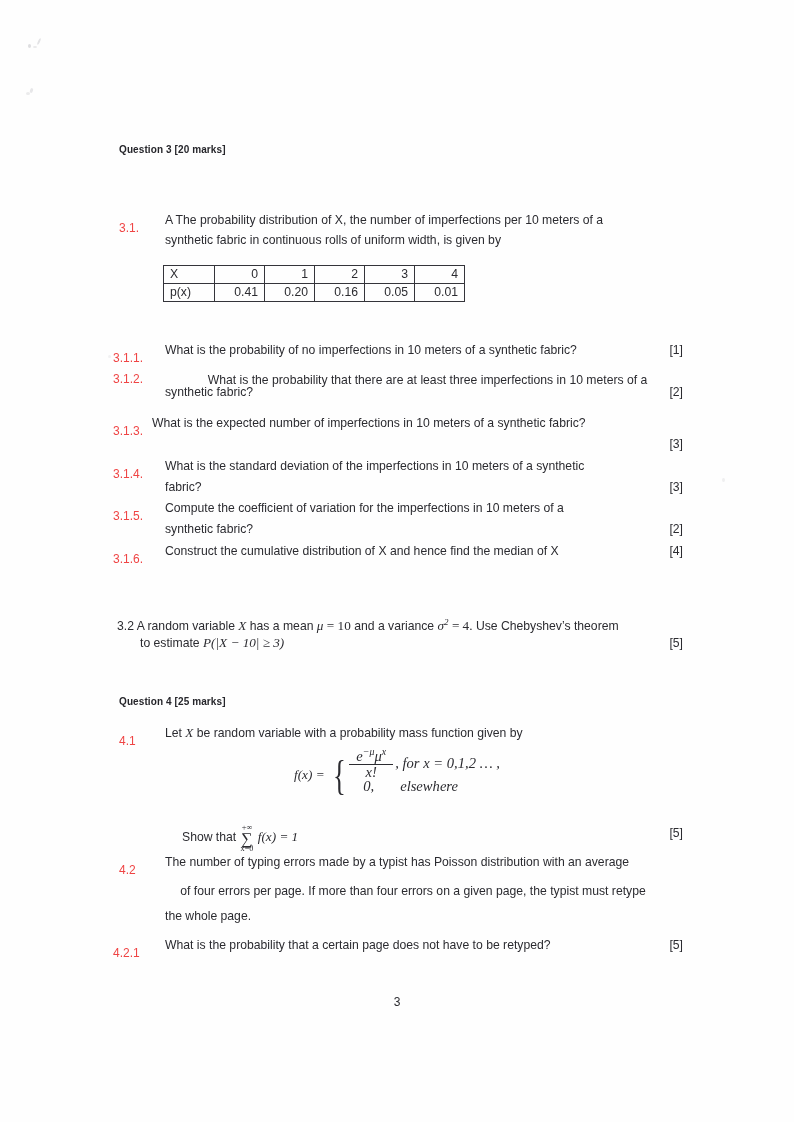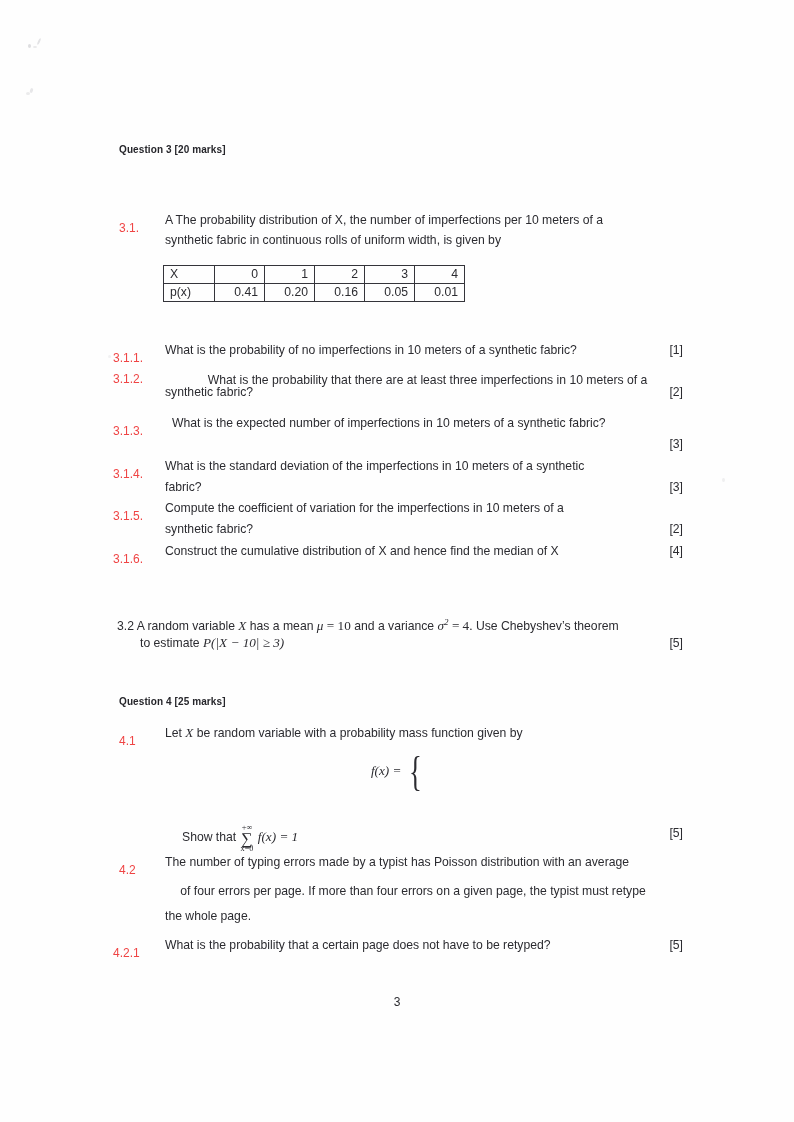--- a/index.html
+++ b/index.html
@@ -232,21 +232,21 @@
     <div class="num" style="left:113px; top:340px;">3.1.1.</div>
     <div class="block" style="left:165px; top:340px; width:490px;">What is the probability of no imperfections in 10 meters of a synthetic fabric?</div>
     <div class="marks" style="left:603px; top:340px; width:80px;">[1]</div>
 
     <div class="num" style="left:113px; top:361px;">3.1.2.</div>
     <div class="block" style="left:165px; top:370px; width:525px;text-align:center;">What is the probability that there are at least three imperfections in 10 meters of a</div>
     <div class="block" style="left:165px; top:382px; width:440px;">synthetic fabric?</div>
     <div class="marks" style="left:603px; top:382px; width:80px;">[2]</div>
 
     <div class="num" style="left:113px; top:413px;">3.1.3.</div>
-    <div class="block" style="left:172px; top:413px; width:520px;">What is the expected number of imperfections in 10 meters of a synthetic fabric?</div>
+    <div class="block" style="left:152px; top:413px; width:520px;">What is the expected number of imperfections in 10 meters of a synthetic fabric?</div>
     <div class="marks" style="left:603px; top:434px; width:80px;">[3]</div>
 
     <div class="num" style="left:113px; top:456px;">3.1.4.</div>
     <div class="block" style="left:165px; top:456px; width:510px;">What is the standard deviation of the imperfections in 10 meters of a synthetic</div>
     <div class="block" style="left:165px; top:477px; width:440px;">fabric?</div>
     <div class="marks" style="left:603px; top:477px; width:80px;">[3]</div>
 
     <div class="num" style="left:113px; top:498px;">3.1.5.</div>
     <div class="block" style="left:165px; top:498px; width:500px;">Compute the coefficient of variation for the imperfections in 10 meters of a</div>
     <div class="block" style="left:165px; top:519px; width:440px;">synthetic fabric?</div>
@@ -280,20 +280,34 @@
     <div class="block" style="left:165px; top:723px; width:520px; white-space:nowrap;">
       <span>Let</span>
       <span class="mathi">X</span>
       <span>be random variable with a probability mass function given by</span>
     </div>
 
     <div class="formula">
       <span class="fwrap">
         <span class="mathi">f(x) =</span>
         <span class="brace">{</span>
+        <span class="cases">
+          <span class="case-row">
+            <span class="frac">
+              <span class="top"><span>e</span><sup>−μ</sup><span>μ</span><sup>x</sup></span>
+              <span class="bar"></span>
+              <span class="bot">x!</span>
+            </span>
+            <span class="after">, for x = 0,1,2 … ,</span>
+          </span>
+          <span class="case-row second">
+            <span style="font-style:italic;">0,</span>
+            <span style="font-style:italic;">elsewhere</span>
+          </span>
+        </span>
       </span>
     </div>
 
     <div class="block" style="left:182px; top:823px; width:480px; white-space:nowrap;">
       <span>Show that</span>
       <span class="sum">
         <span class="lim">+∞</span>
         <span class="sig">∑</span>
         <span class="lim">x=0</span>
       </span>

